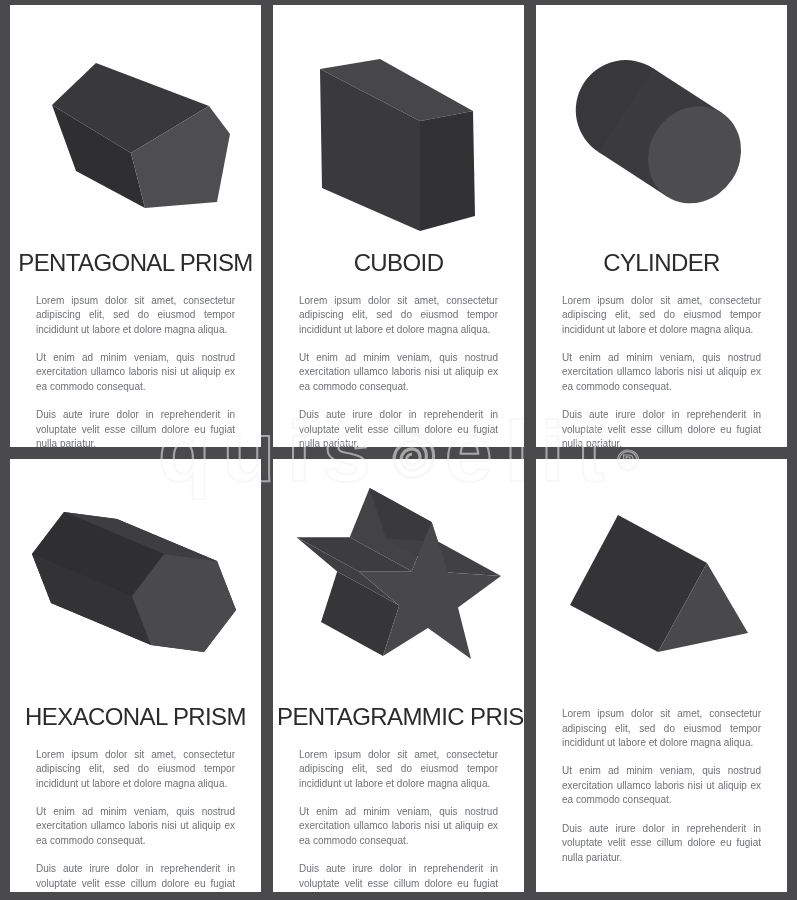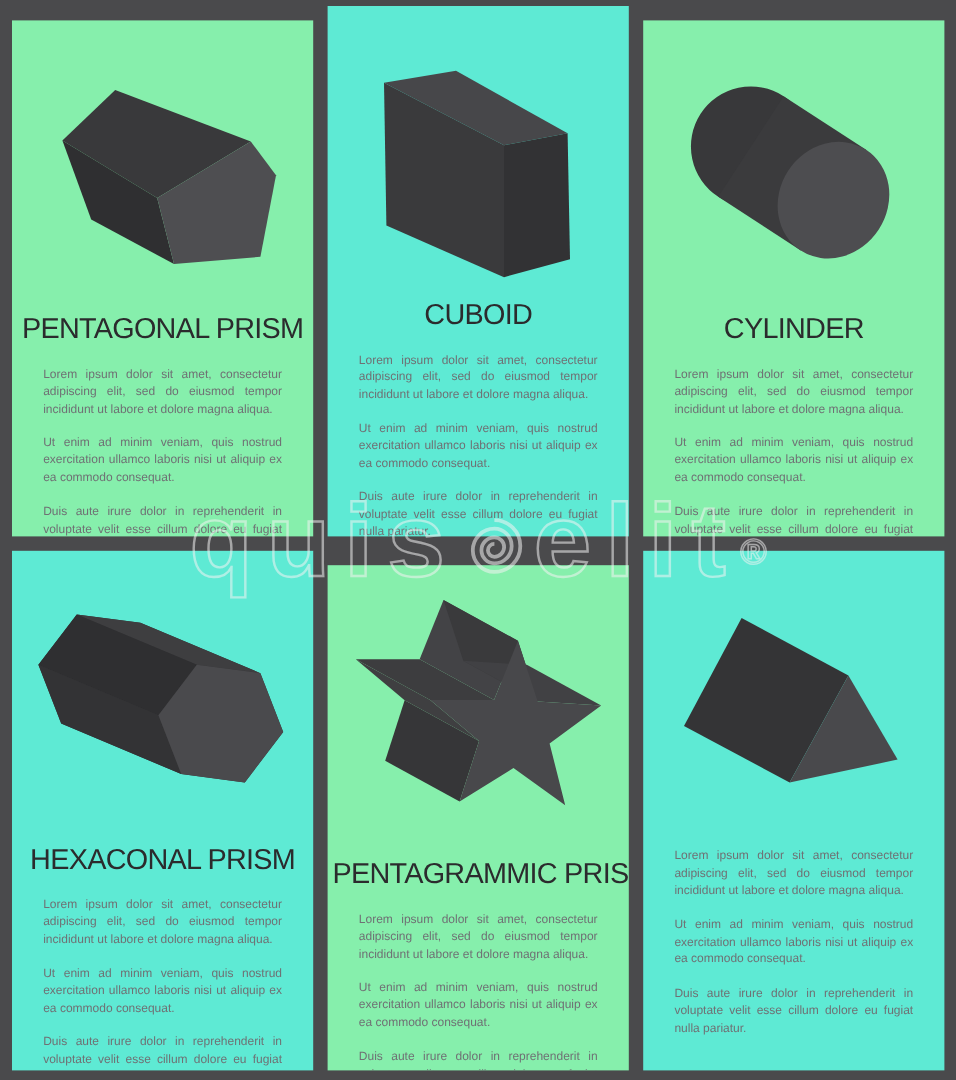--- a/index.html
+++ b/index.html
@@ -14,22 +14,22 @@
     grid-template-rows:442px auto;
     gap:12px;
     overflow:hidden;
     font-family:"Liberation Sans",sans-serif;
   }
   .card{
     display:flex;
     flex-direction:column;
     overflow:hidden;
   }
-  .card.white{background:#86efac;margin-top:12px;}
-  .card.gray{background:#5eead4;}
+  .card.white{background:#ffffff;}
+  .card.gray{background:#ffffff;}
   .shape-box{height:215px;margin-top:16px;flex:none;}
   .shape-box svg{display:block;width:100%;height:215px;}
   .card-title{
     margin:13px 4px 0;
     text-align:center;
     font-size:24px;
     letter-spacing:-0.6px;
     font-weight:400;
     color:#2b2b2d;
     line-height:1.15;

